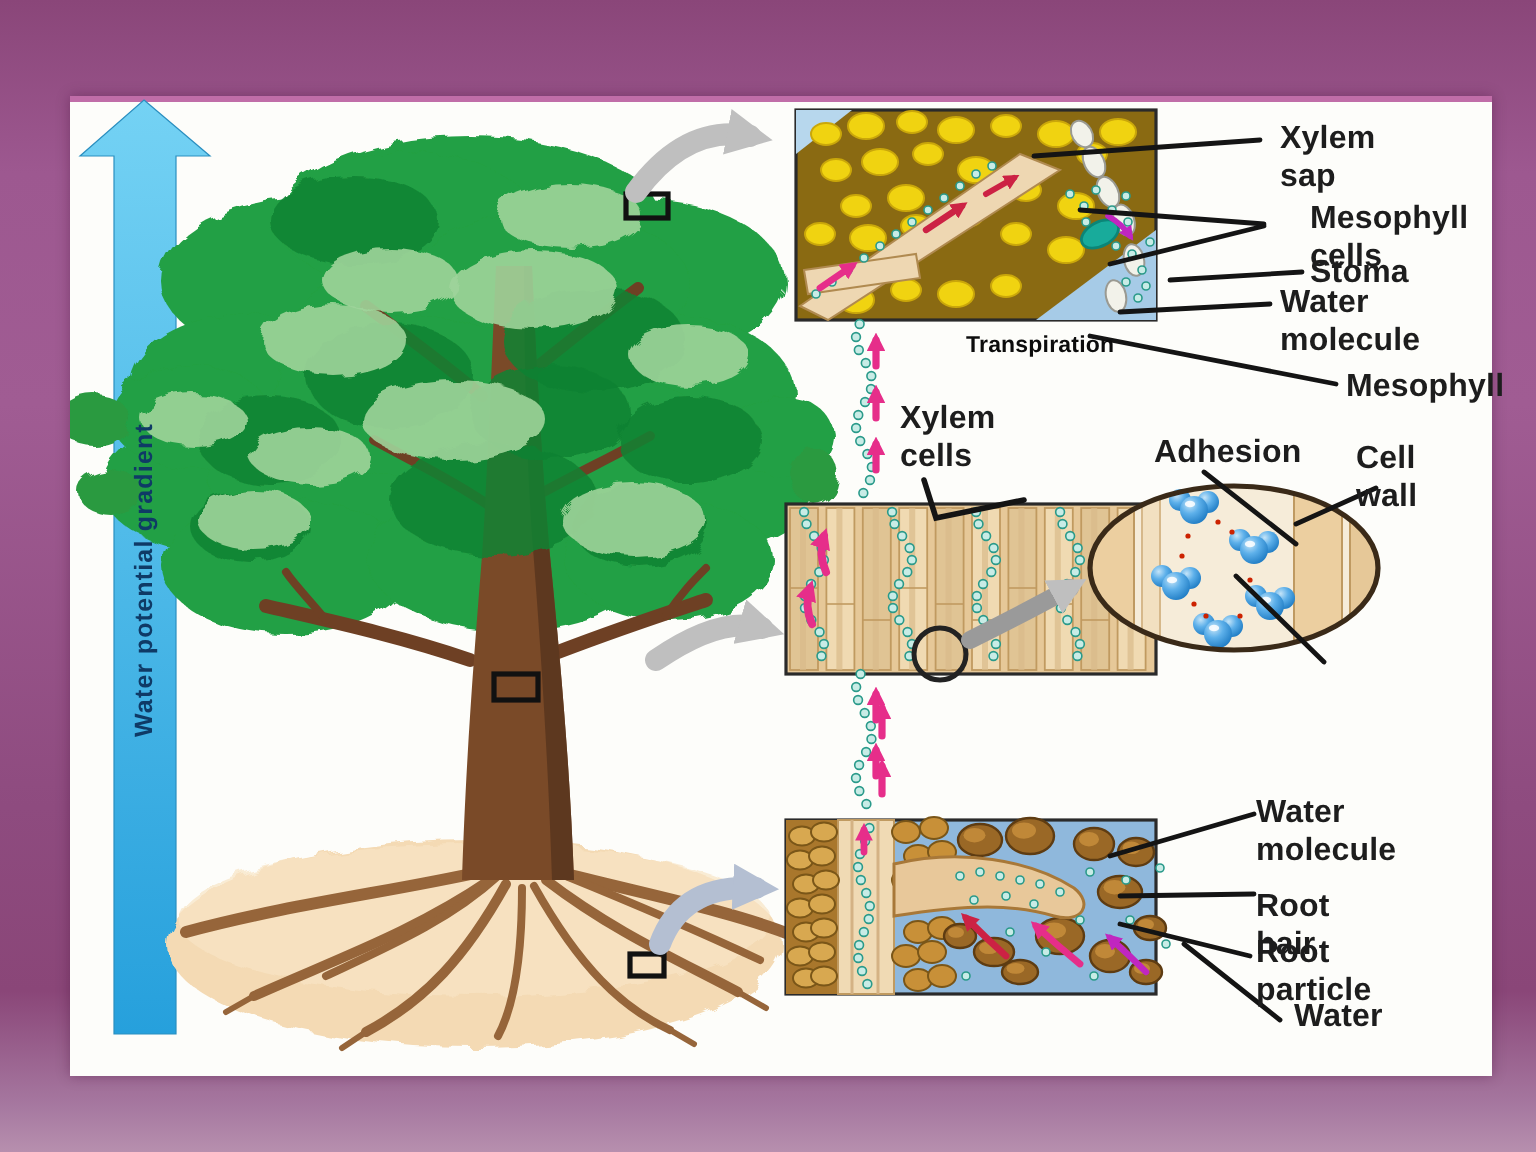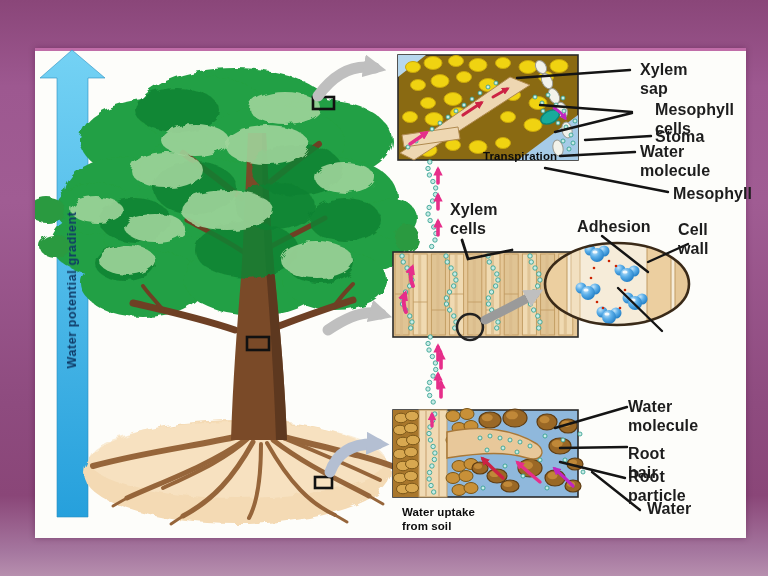--- a/index.html
+++ b/index.html
@@ -541,25 +541,23 @@
       <line x1="583" y1="240" x2="627" y2="283"></line>
       <line x1="520" y1="380" x2="592" y2="359"></line>
       <line x1="525" y1="400" x2="592" y2="399"></line>
       <line x1="525" y1="414" x2="590" y2="430"></line>
       <line x1="557" y1="424" x2="605" y2="462"></line>
     </g>
   </svg>
 
   <div id="wpg">Water potential gradient</div>
 
-  <div class="lbl cap" style="left:483px;top:150px">Transpiration</div>
+  <div class="lbl cap" style="left:483px;top:167px">Transpiration</div>
   <div class="lbl" style="left:450px;top:201px">Xylem
 cells</div>
-  <div class="lbl cap" style="left:402px;top:506px">Water uptake
-from soil</div>
 
   <div class="lbl" style="left:640px;top:61px">Xylem
 sap</div>
   <div class="lbl" style="left:655px;top:101px">Mesophyll
 cells</div>
   <div class="lbl" style="left:655px;top:128px">Stoma</div>
   <div class="lbl" style="left:640px;top:143px">Water
 molecule</div>
   <div class="lbl" style="left:673px;top:185px">Mesophyll</div>
 

